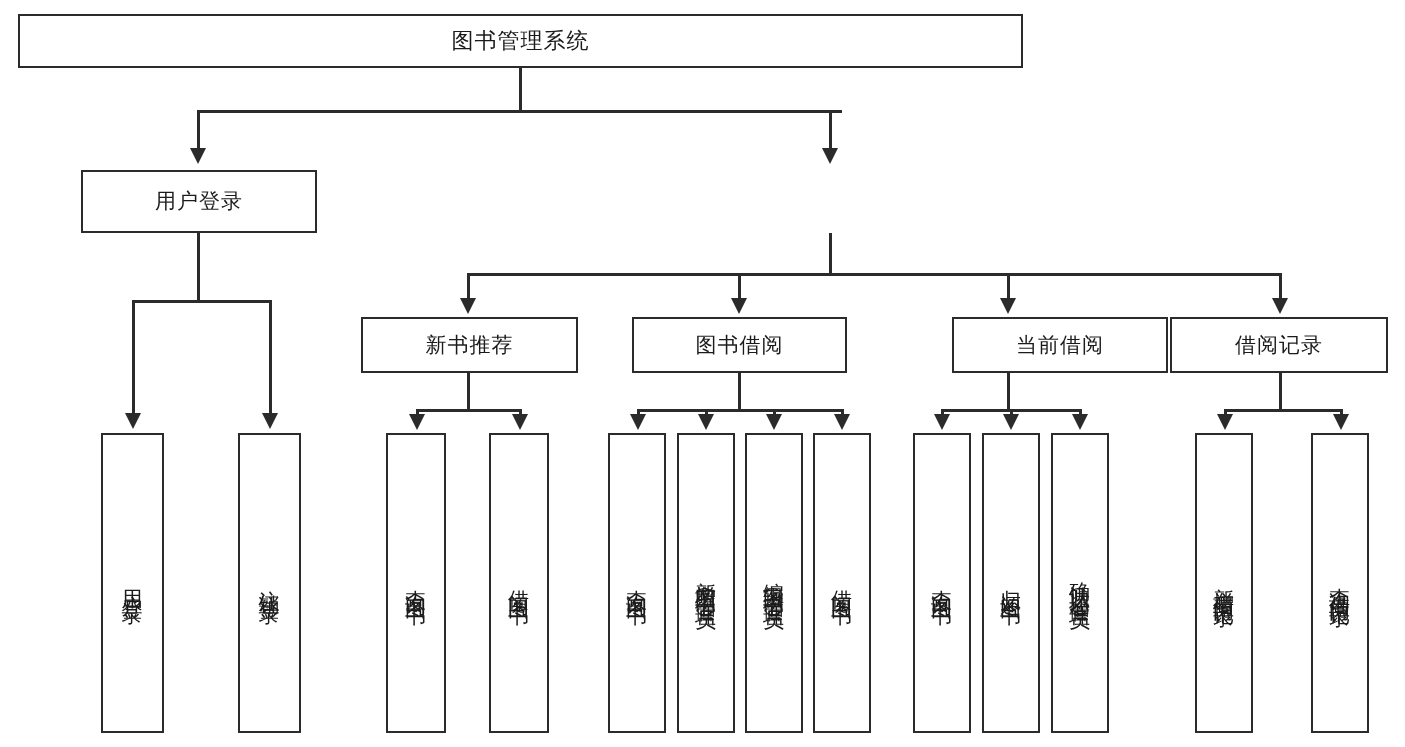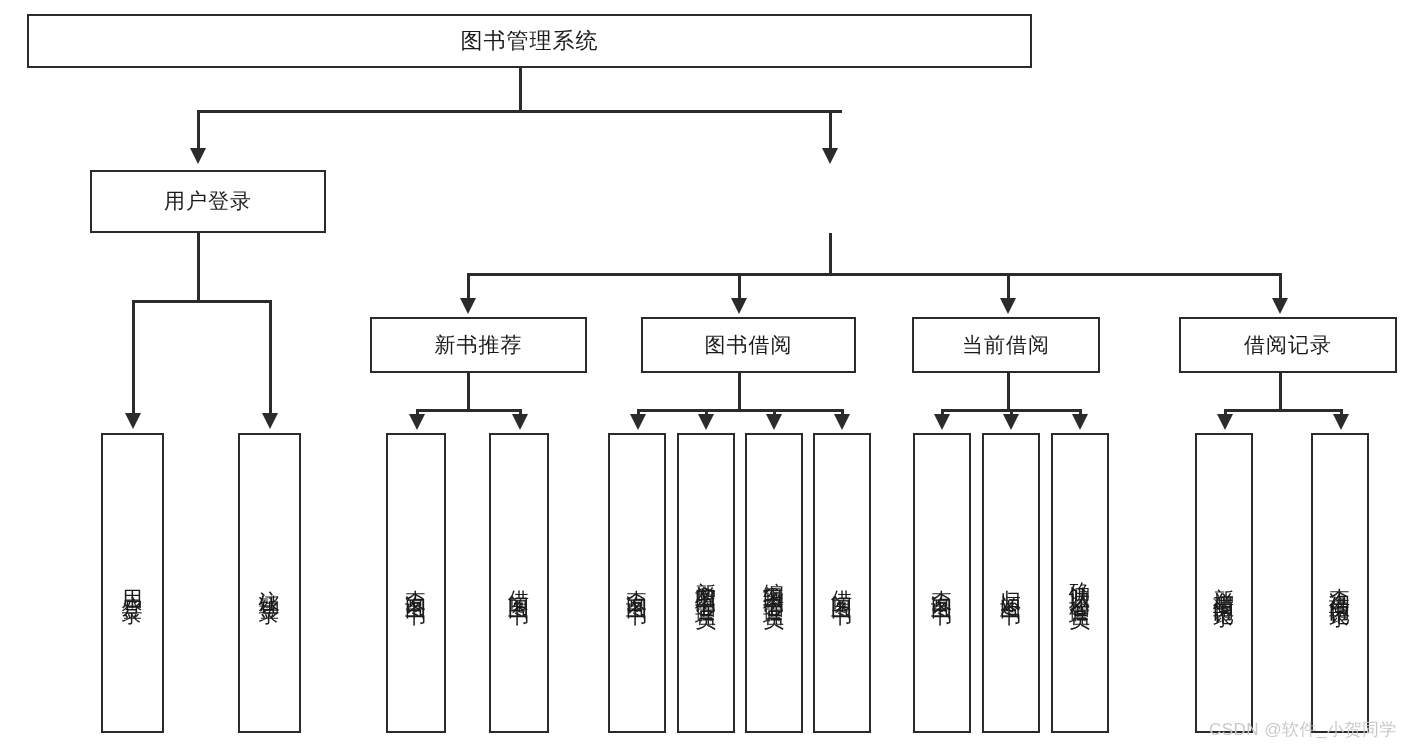--- a/index.html
+++ b/index.html
@@ -18,21 +18,20 @@
   
   .node{
     position:absolute;
     box-sizing:border-box;
     background:#ffffff;
     border:2.5px solid #2b2b2b;
     display:flex;
     align-items:center;
     justify-content:center;
     z-index:3;
-    margin-left:9px;
   }
   .node .label{
     font-size:21px;
     line-height:1.15;
     letter-spacing:1px;
     color:#1b1b1b;
     white-space:nowrap;
     text-align:center;
   }
   
@@ -137,21 +136,21 @@
 
   <div class="vline" style="left:1279px;top:273px;height:26px;"></div>
   <div class="arrow" style="left:1272px;top:298px;"></div>
 
   <div class="node" style="left:632px;top:317px;width:215px;height:56px;">
     <span class="label">图书借阅</span>
   </div>
   <div class="node" style="left:361px;top:317px;width:217px;height:56px;">
     <span class="label">新书推荐</span>
   </div>
-  <div class="node" style="left:903px;top:317px;width:188px;height:56px;">
+  <div class="node" style="left:952px;top:317px;width:216px;height:56px;">
     <span class="label">当前借阅</span>
   </div>
   <div class="node" style="left:1170px;top:317px;width:218px;height:56px;">
     <span class="label">借阅记录</span>
   </div>
 
   <div class="vline" style="left:467px;top:373px;height:36px;"></div>
   <div class="hline" style="left:416px;top:409px;width:104px;"></div>
   <div class="vline" style="left:416px;top:409px;height:8px;"></div>
   <div class="arrow" style="left:409px;top:414px;"></div>
@@ -222,15 +221,14 @@
     <span class="vlabel">确认归还（管理员）</span>
   </div>
 
   <div class="leaf tall" style="left:1195px;top:433px;width:58px;height:300px;">
     <span class="vlabel">新增借阅记录</span>
   </div>
   <div class="leaf tall" style="left:1311px;top:433px;width:58px;height:300px;">
     <span class="vlabel">查询借阅记录</span>
   </div>
 
-  <div id="watermark">CSDN @软件_小贺同学</div>
 
 </div>
 
 </body></html>

